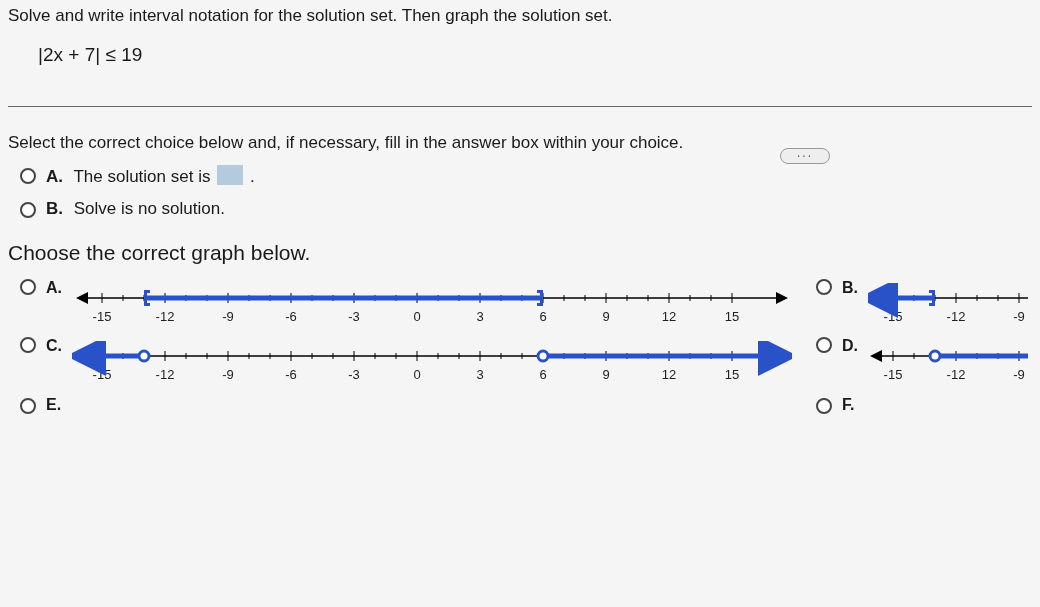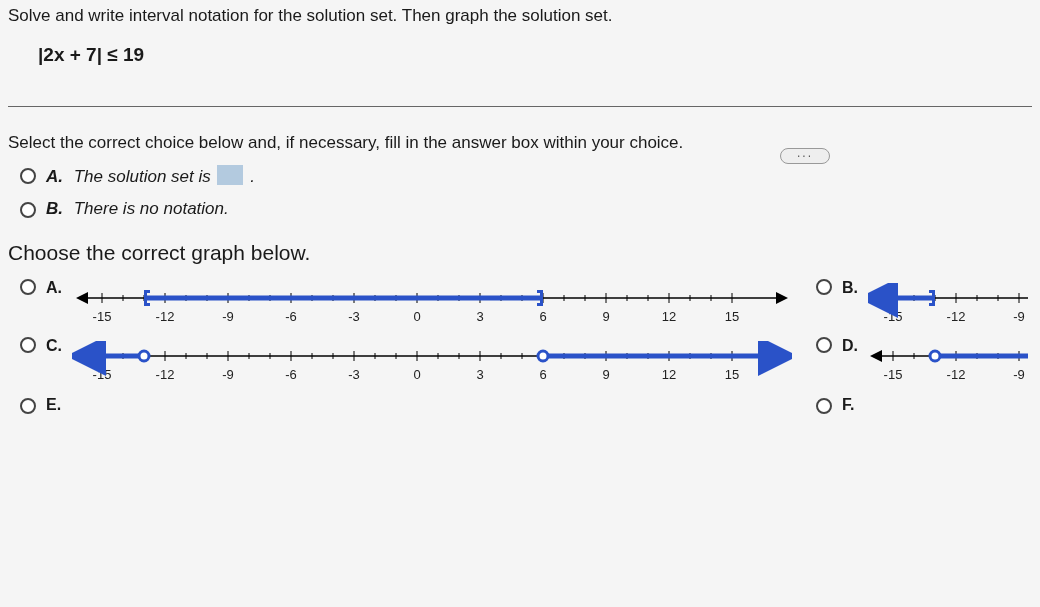--- a/index.html
+++ b/index.html
@@ -6,36 +6,36 @@
   body {
     font-family: Arial, Helvetica, sans-serif;
     background: #f5f5f5;
     width: 1040px;
     height: 607px;
     overflow: hidden;
     color: #1a1a1a;
     padding: 0 8px;
   }
   .question { padding-top: 6px; font-size: 17px; }
-  .equation { padding: 18px 0 0 30px; font-size: 19px; font-weight: bold; }
+  .equation { padding: 18px 0 0 30px; font-size: 19px; }
   .hr { border: none; border-top: 1px solid #666; margin: 40px 0 26px 0; }
   .ellipsis-btn {
     position: absolute; top: 148px; right: 210px;
     border: 1px solid #999; background: #eee; border-radius: 10px;
     width: 50px; height: 16px; font-size: 12px; line-height: 8px;
     text-align: center; color: #555; letter-spacing: 2px; cursor: pointer;
   }
   .instruction { font-size: 17px; margin-bottom: 12px; }
   .choices { padding-left: 12px; }
   .choice-row { display: flex; align-items: flex-start; margin-bottom: 12px; }
   .radio {
     width: 16px; height: 16px; border: 2px solid #444; border-radius: 50%;
     flex: none; margin-top: 3px; margin-right: 10px; cursor: pointer; background: #fff;
   }
-  .choice-body { flex: 1; font-size: 17px; font-style: italic; }
+  .choice-body { flex: 1; font-size: 17px; }
   .choice-body .label { font-weight: bold; margin-right: 6px; }
   .answer-box {
     display: inline-block; width: 26px; height: 20px;
     background: #3a7ab8; opacity: 0.35; vertical-align: -3px;
     margin: 0 2px;
   }
   .hint { margin-top: 6px; font-size: 16px; }
   .choose-graph { font-size: 21px; margin: 22px 0 14px 0; }
   .graph-grid { display: flex; gap: 26px; padding-left: 12px; }
   .graph-col-a { flex: none; width: 770px; }
@@ -67,21 +67,21 @@
       <span class="label">A.</span>
       <span>The solution set is </span>
       <span class="answer-box"></span>
       <span>.</span>
     </div>
   </div>
   <div class="choice-row">
     <div class="radio"></div>
     <div class="choice-body">
       <span class="label">B.</span>
-      <span>There is no notation.</span>
+      <span>Solve is no solution.</span>
     </div>
   </div>
 </div>
 
 <div class="choose-graph">Choose the correct graph below.</div>
 
 <div class="graph-grid">
   <div class="graph-col-a">
 
     <div class="graph-row">

